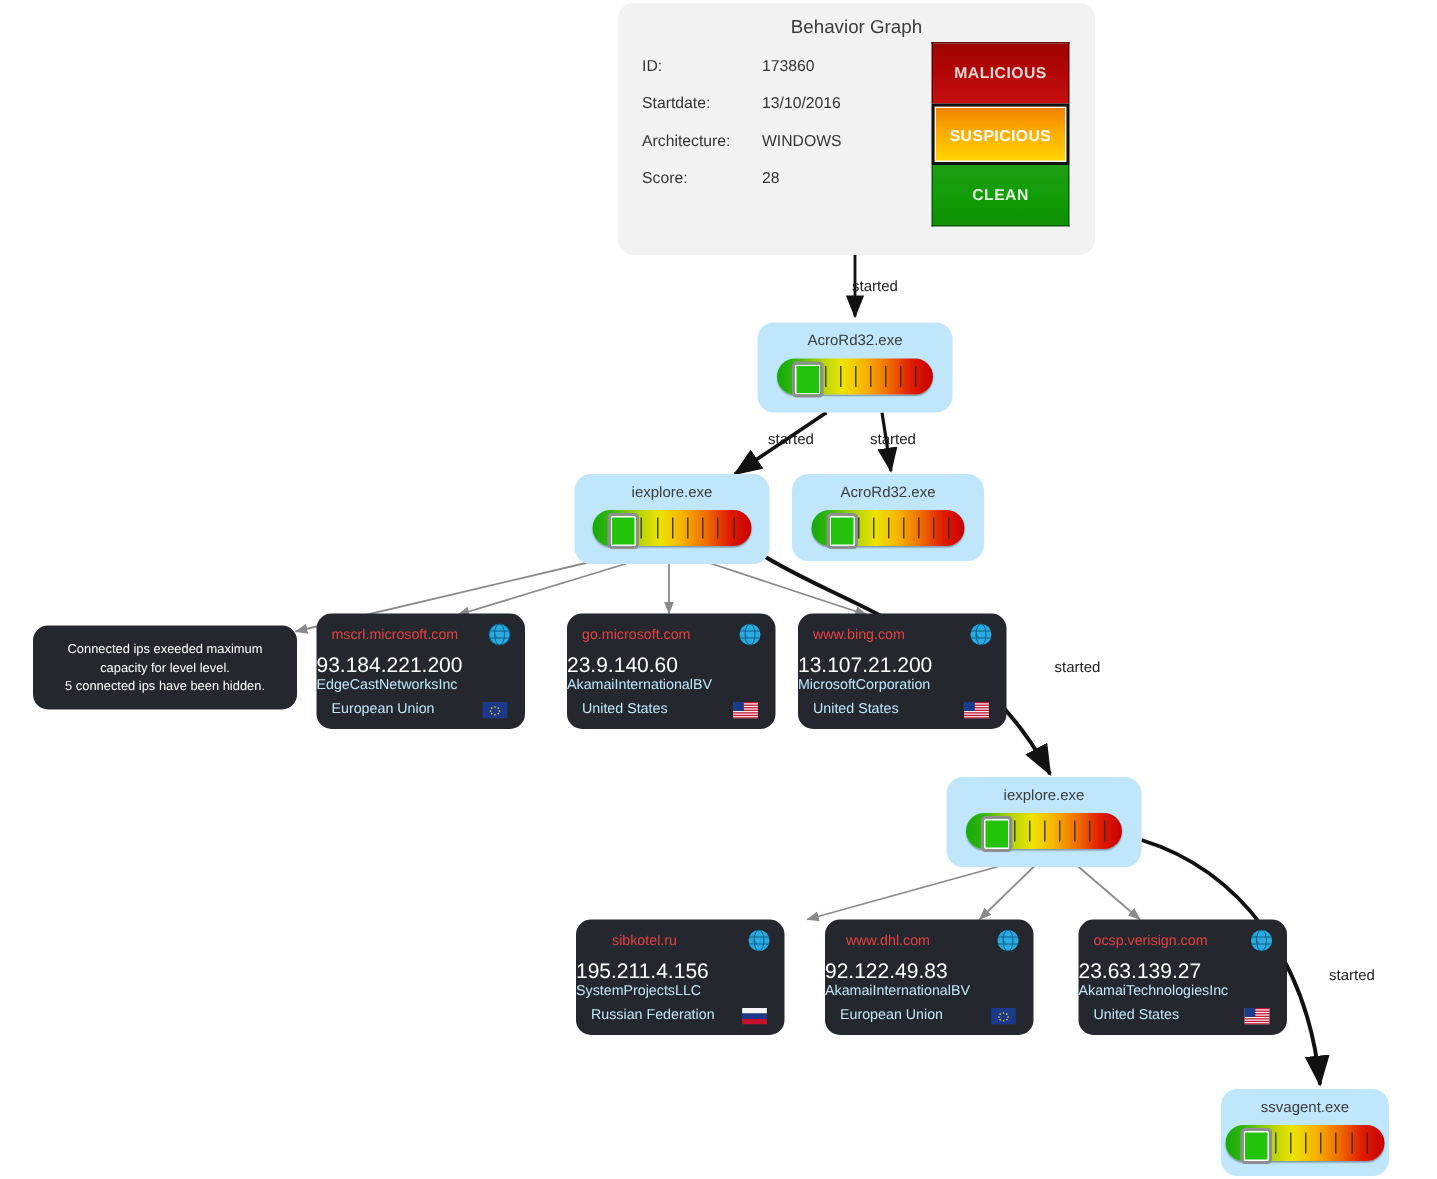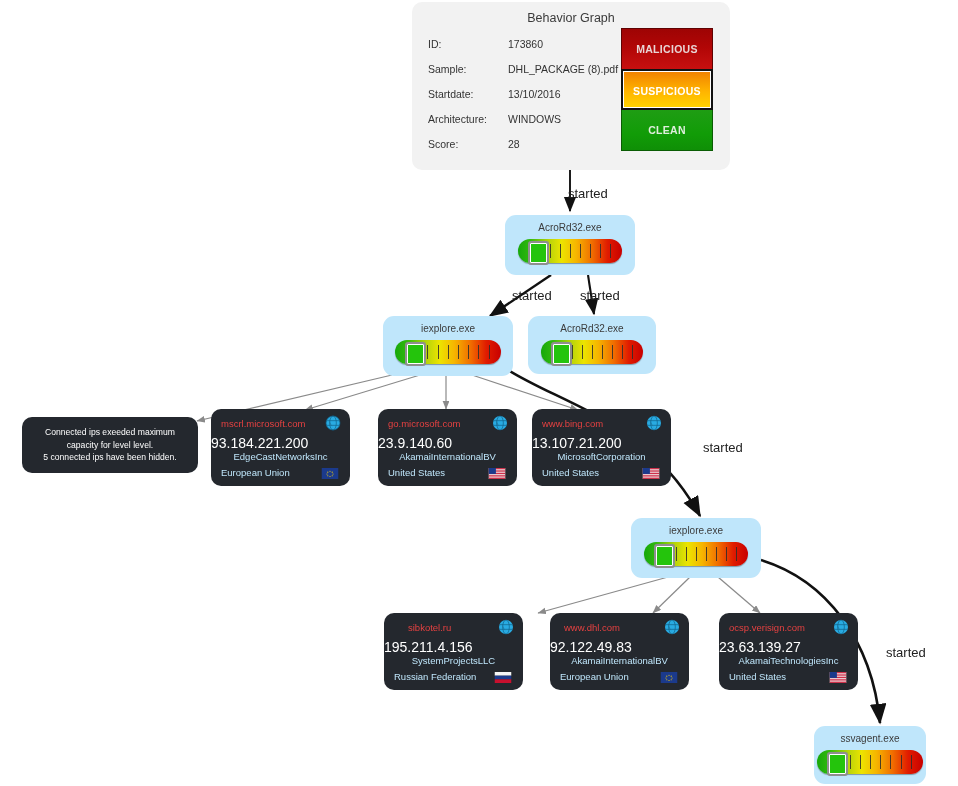--- a/index.html
+++ b/index.html
@@ -83,39 +83,39 @@
   .ipbox .domain{
     position:absolute;left:10px;top:9px;width:100px;
     font-size:9.5px;color:#e44141;white-space:nowrap;
   }
   .ipbox .globe{position:absolute;right:9px;top:6px;width:16px;height:16px;}
   .ipbox .ip{
     position:absolute;left:0;top:26px;width:100%;text-align:left;
     font-size:14px;color:#ffffff;
   }
   .ipbox .org{
-    position:absolute;left:0;top:42px;width:100%;text-align:center;
+    position:absolute;left:0;top:42px;width:100%;text-align:left;
     font-size:9.5px;color:#bfe6fb;
   }
   .ipbox .country{
     position:absolute;left:10px;top:58px;font-size:9.5px;color:#bfe6fb;white-space:nowrap;
   }
   .ipbox .flag{position:absolute;right:11px;top:59px;width:18px;height:11px;}
 
   .notebox{
     position:absolute;left:22px;top:417px;width:176px;height:56px;
     background:#24282e;border-radius:10px;box-sizing:border-box;
     color:#ffffff;display:flex;align-items:center;justify-content:center;
   }
   .notebox .nt{
     font-size:8.6px;line-height:12.6px;text-align:center;padding:0 7px;
   }
 
   .edge-label{
-    position:absolute;font-size:13px;color:#222;white-space:nowrap;
+    position:absolute;font-size:10px;color:#222;white-space:nowrap;
   }
 </style>
 </head>
 <body>
 
 <div id="canvas">
 
   <svg class="edges" viewBox="0 0 958 786">
     <defs>
       <marker id="ah-blk" markerWidth="9" markerHeight="9" refX="7.4" refY="3.2" orient="auto">
@@ -151,24 +151,20 @@
     <path d="M761,560 C826,580 872,640 880,723" stroke="#111" stroke-width="2.6" fill="none" marker-end="url(#ah-blk)"></path>
   </svg>
 
   <div class="info-panel">
     <div class="info-title">Behavior Graph</div>
 
     <div class="info-rows">
       <div class="info-row">
         <span class="k">ID:</span>
         <span class="v">173860</span>
-      </div>
-      <div class="info-row">
-        <span class="k">Sample:</span>
-        <span class="v">DHL_PACKAGE (8).pdf</span>
       </div>
       <div class="info-row">
         <span class="k">Startdate:</span>
         <span class="v">13/10/2016</span>
       </div>
       <div class="info-row">
         <span class="k">Architecture:</span>
         <span class="v">WINDOWS</span>
       </div>
       <div class="info-row">

